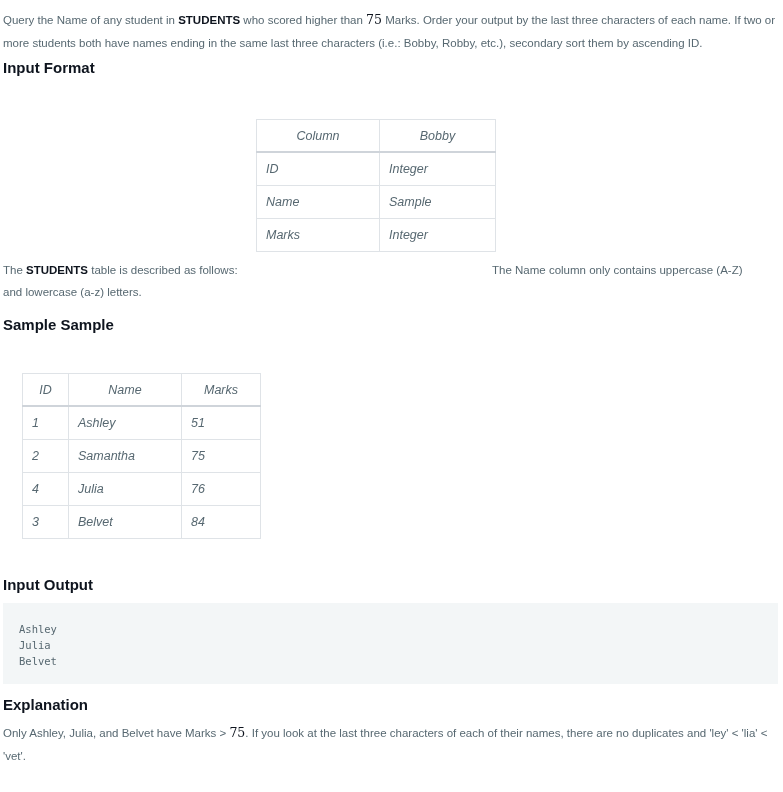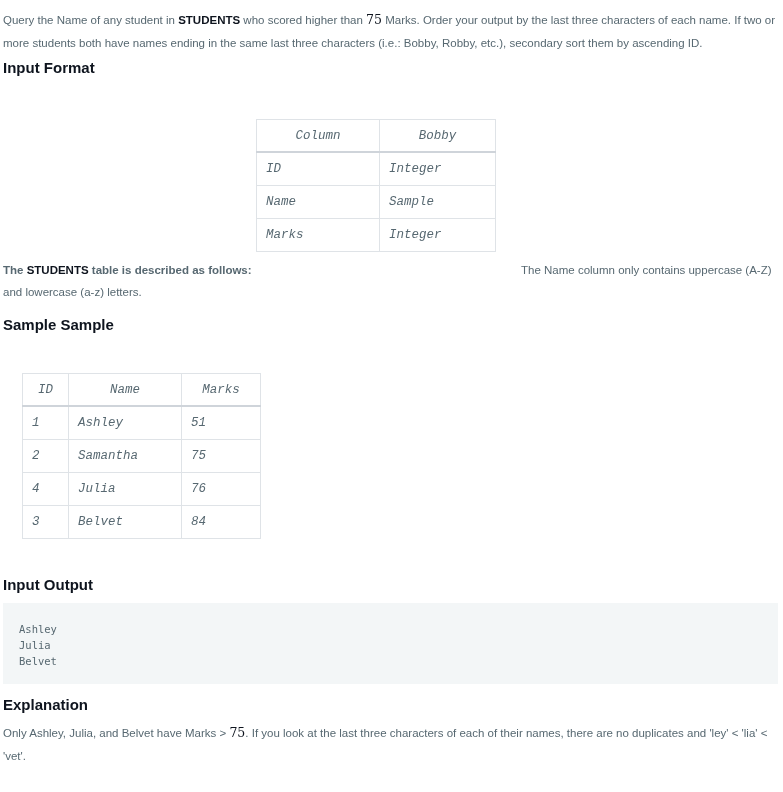--- a/index.html
+++ b/index.html
@@ -14,21 +14,20 @@
     .para b { color: #0e141e; font-weight: bold; }
     .num { font-family: "DejaVu Serif", serif; color: #0e141e; font-size: 12.5px; }
     .heading { left: 3px; font-weight: bold; color: #0e141e; font-size: 15px; }
     table.dt {
       position: absolute; border-collapse: collapse;
       font-style: italic; font-size: 12.5px; color: #576871;
     }
     table.dt th, table.dt td {
       border: 1px solid #dfe3e7; height: 32px; padding: 0 9px; text-align: left;
       font-weight: normal;
-      font-family: Liberation Mono, monospace;
     }
     table.dt th { text-align: center; border-bottom: 2px solid #cfd4da; height: 31px; }
     .codebox {
       left: 3px; top: 603px; width: 775px; height: 81px; background: #f3f6f7;
     }
     .codebox pre {
       margin: 0; position: absolute; left: 16px; top: 18px;
       font-family: "DejaVu Sans Mono", monospace; font-size: 10.5px; line-height: 16px;
       color: #576871;
     }
@@ -56,22 +55,22 @@
       <td>Name</td>
       <td>Sample</td>
     </tr>
     <tr>
       <td>Marks</td>
       <td>Integer</td>
     </tr>
   </tbody>
 </table>
 
-<div class="abs" style="left:3px; top:259px; line-height:23px;font-weight:bold;"><span>The </span><b style="color:#0e141e;">STUDENTS</b><span> table is described as follows:</span></div>
-<div class="abs" style="left:521px; top:259px; line-height:23px;">The Name column only contains uppercase (A-Z)</div>
+<div class="abs" style="left:3px; top:259px; line-height:23px;"><span>The </span><b style="color:#0e141e;">STUDENTS</b><span> table is described as follows:</span></div>
+<div class="abs" style="left:492px; top:259px; line-height:23px;">The Name column only contains uppercase (A-Z)</div>
 <div class="abs" style="left:3px; top:281px; line-height:23px;">and lowercase (a-z) letters.</div>
 
 <div class="abs heading" style="top:316px;">Sample Sample</div>
 
 <table class="dt" style="left:22px; top:373px; width:239px;">
   <thead>
     <tr>
       <th style="width:27px;">ID</th>
       <th style="width:94px;">Name</th>
       <th>Marks</th>

